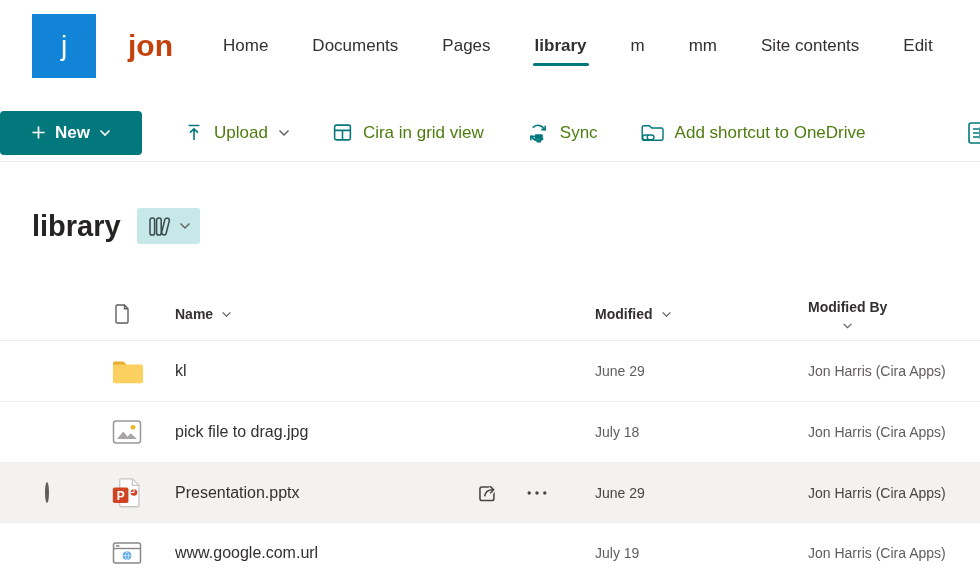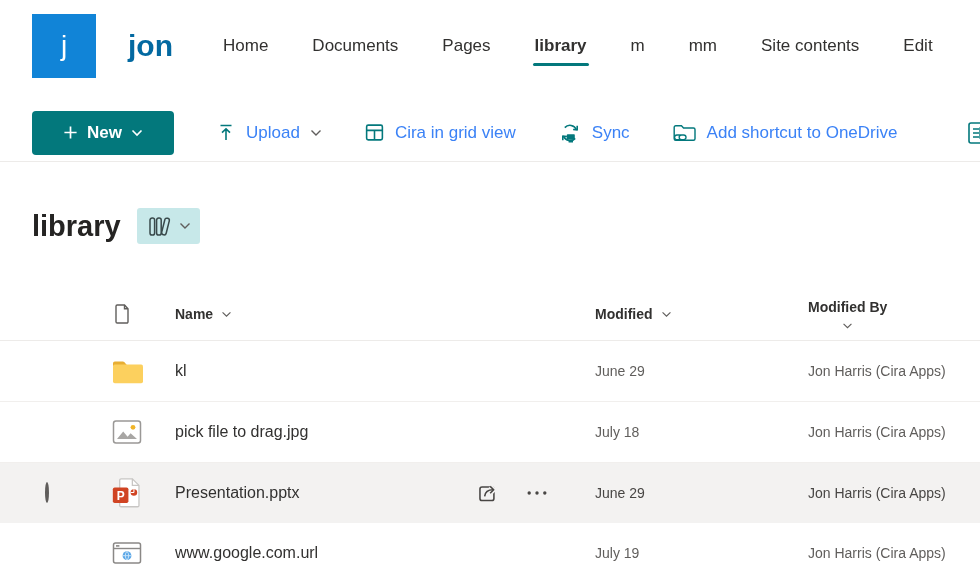--- a/index.html
+++ b/index.html
@@ -4,31 +4,31 @@
 <style>
   html,body{margin:0;padding:0;}
   body{
     width:980px;height:579px;overflow:hidden;background:#fff;
     font-family:"Liberation Sans",sans-serif;color:#323130;position:relative;
   }
   
   .site-header{height:92px;display:flex;align-items:center;padding-left:32px;box-sizing:border-box;}
   .logo{width:64px;height:64px;background:#1184d7;color:#fff;display:flex;align-items:center;justify-content:center;
         font-size:28px;cursor:pointer;flex:0 0 auto;}
-  .site-title{margin-left:32px;font-size:30px;font-weight:bold;color:#0369a1;cursor:pointer;}
+  .site-title{margin-left:32px;font-size:30px;font-weight:bold;color:#c2410c;cursor:pointer;}
   .site-nav{margin-left:50px;display:flex;gap:44px;font-size:17px;white-space:nowrap;}
   .nav-item{color:#323130;text-decoration:none;position:relative;cursor:pointer;}
   .nav-item.active{font-weight:bold;}
   .nav-item.active::after{content:"";position:absolute;left:-2px;right:-2px;bottom:-10px;height:3px;background:#03787c;border-radius:2px;}
   
-  .cmdbar{height:58px;margin-top:12px;display:flex;align-items:center;padding-left:32px;box-sizing:border-box;
+  .cmdbar{height:58px;margin-top:12px;display:flex;align-items:center;box-sizing:border-box;
           border-bottom:1px solid #edebe9;position:relative;}
   .new-btn{display:flex;align-items:center;justify-content:center;gap:9px;width:142px;height:44px;background:#03787c;
            color:#fff;border:none;border-radius:4px;font-size:17px;font-weight:bold;font-family:inherit;cursor:pointer;}
-  .cmd{display:flex;align-items:center;gap:10px;margin-left:42px;font-size:17px;color:#3b82f6;cursor:pointer;}
+  .cmd{display:flex;align-items:center;gap:10px;margin-left:42px;font-size:17px;color:#4d7c0f;cursor:pointer;}
   .cmd .cicon{color:#03787c;display:flex;align-items:center;}
   .chev{display:inline-flex;align-items:center;color:#605e5c;}
   .edge-icon{position:absolute;left:968px;top:17px;color:#03787c;}
   
   .title-row{margin:44px 0 0 32px;display:flex;align-items:center;gap:16px;height:40px;}
   .page-title{font-size:29px;font-weight:bold;color:#252423;margin:0;}
   .view-chip{display:flex;align-items:center;gap:6px;background:#c7e8e9;border:none;border-radius:3px;
              height:36px;padding:0 9px;cursor:pointer;color:#39494b;}
   
   .table{margin-top:42px;}

